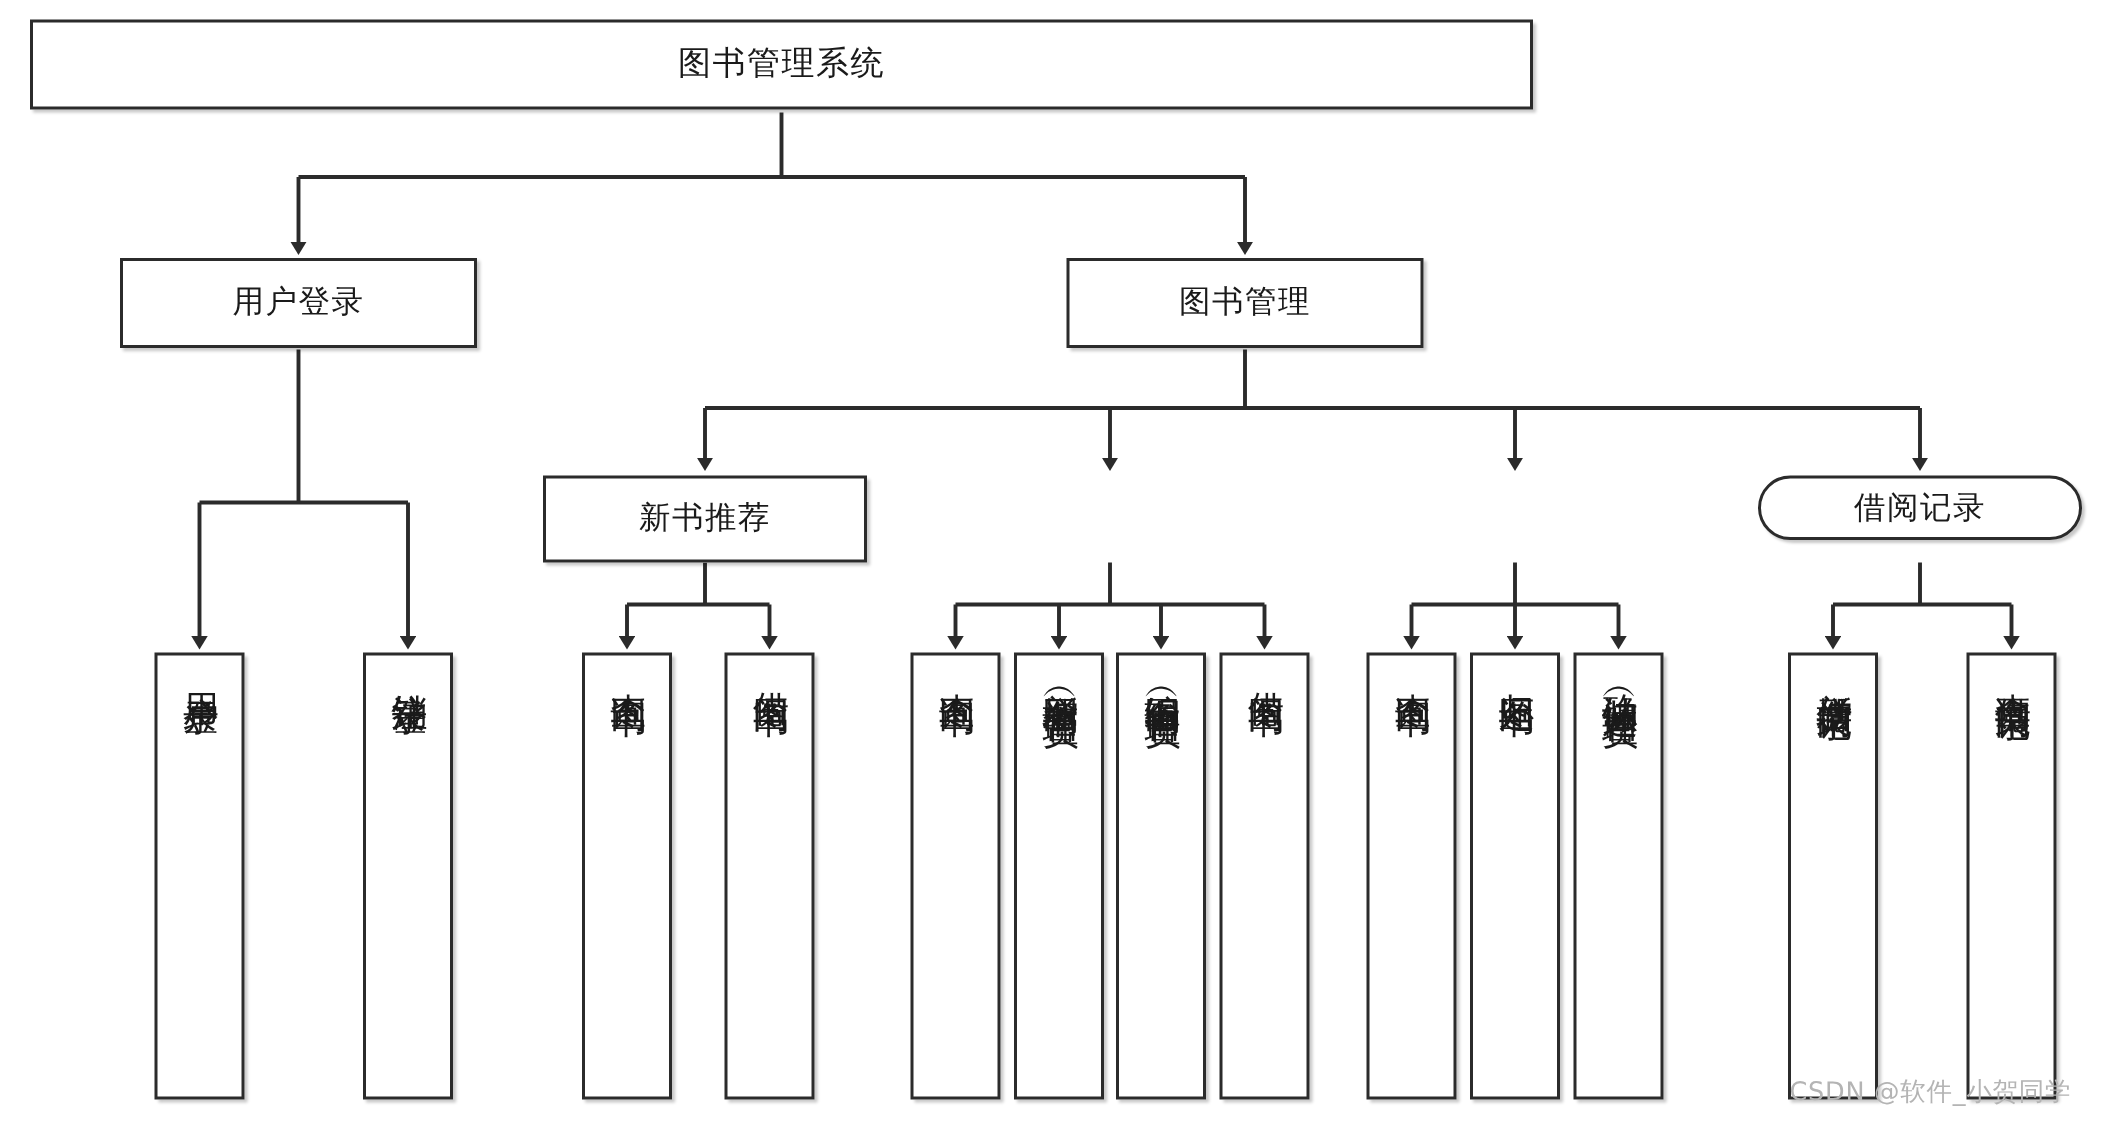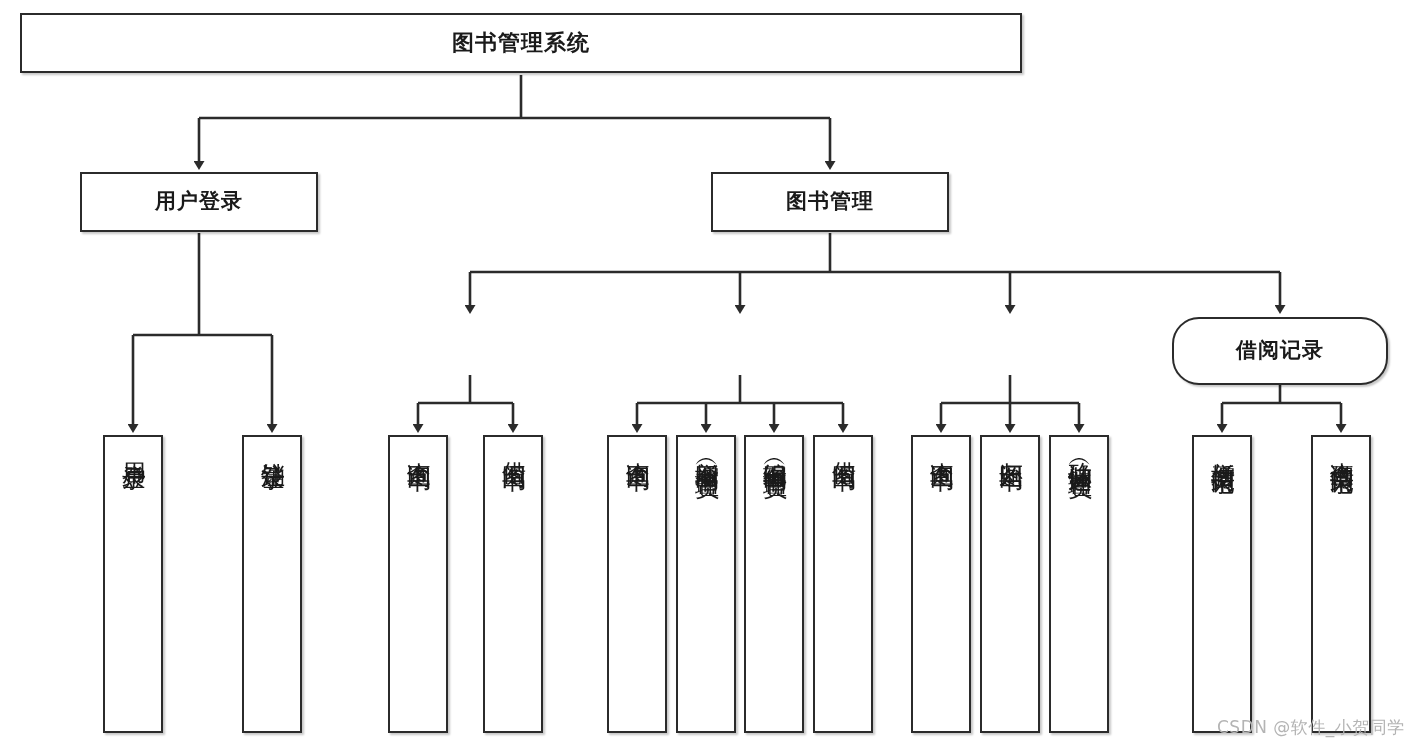--- a/index.html
+++ b/index.html
@@ -31,21 +31,20 @@
     box-shadow: 2px 2px 2px rgba(0,0,0,0.22);
     display: flex;
     align-items: center;
     justify-content: center;
     color: #1a1a1a;
   }
   .node.h-node {
     font-size: 21px;
     letter-spacing: 1px;
     line-height: 1.2;
-    font-weight: bold;
   }
   .node.root {
     font-size: 22px;
   }
   .node.leaf {
     align-items: flex-start;
     padding-top: 6px;
   }
   .vtext {
     writing-mode: vertical-rl;
@@ -56,21 +55,20 @@
     color: #1a1a1a;
     white-space: nowrap;
   }
   .watermark {
     position: absolute;
     font-size: 17px;
     color: #b4b4b4;
     letter-spacing: 0.5px;
     white-space: nowrap;
     font-family: "DejaVu Sans", "Liberation Sans", sans-serif;
-    padding-left: 24px;
   }
 </style>
 </head>
 <body>
 
 <div id="canvas">
 
   <svg id="wires" viewBox="0 0 1405 747">
     <defs>
       <marker id="arrow" markerWidth="9" markerHeight="11" refX="1" refY="5.5" orient="auto" markerUnits="userSpaceOnUse">
@@ -125,21 +123,24 @@
     <span>图书管理系统</span>
   </div>
 
   <div class="node h-node" style="left:80px; top:172px; width:238px; height:60px;">
     <span>用户登录</span>
   </div>
   <div class="node h-node" style="left:711px; top:172px; width:238px; height:60px;">
     <span>图书管理</span>
   </div>
 
-  <div class="node h-node" style="left:1172px; top:317px; width:216px; height:68px;border-radius:27px;">
+  <div class="node h-node" style="left:362px; top:317px; width:216px; height:58px;">
+    <span>新书推荐</span>
+  </div>
+  <div class="node h-node" style="left:1172px; top:317px; width:216px; height:43px;border-radius:27px;">
     <span>借阅记录</span>
   </div>
 
   <div class="node leaf" style="left:103px; top:435px; width:60px; height:298px;">
     <span class="vtext">用户登录</span>
   </div>
   <div class="node leaf" style="left:242px; top:435px; width:60px; height:298px;">
     <span class="vtext">注销登录</span>
   </div>
 

